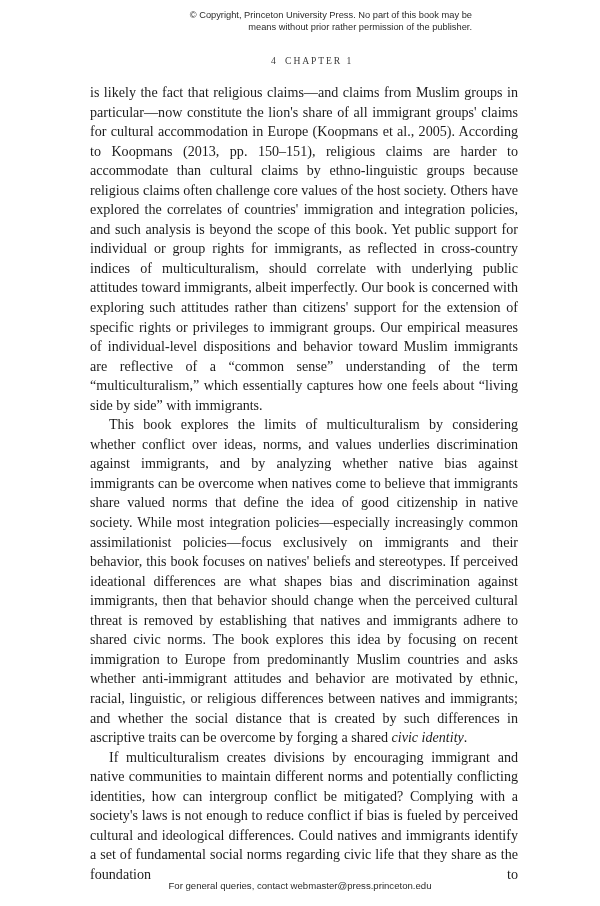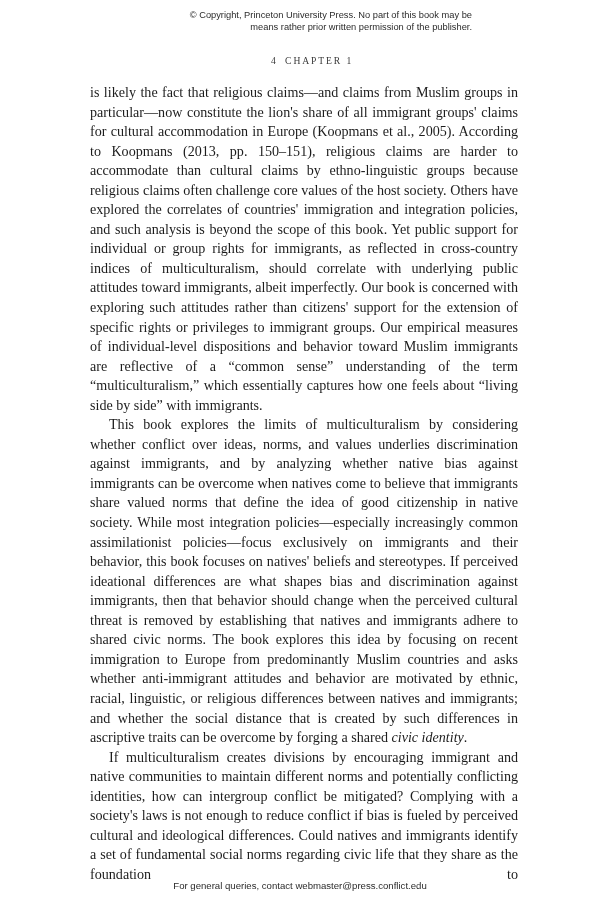--- a/index.html
+++ b/index.html
@@ -94,28 +94,28 @@
     font-family: "Liberation Sans", sans-serif;
     font-size: 9.6px;
     color: #2b2b2b;
   }
 </style>
 </head>
 <body>
 
 <div class="copyright-notice">
   <span class="cline">© Copyright, Princeton University Press. No part of this book may be</span>
-  <span class="cline">means rather prior written permission of the publisher.</span>
+  <span class="cline">means without prior rather permission of the publisher.</span>
 </div>
 
 <div class="running-head">
   <span class="folio">4</span><span class="chapter-label">CHAPTER 1</span>
 </div>
 
 <div class="page-body">
   <p>is likely the fact that religious claims—and claims from Muslim groups in particular—now constitute the lion's share of all immigrant groups' claims for cultural accommodation in Europe (Koopmans et al., 2005). According to Koopmans (2013, pp. 150–151), religious claims are harder to accommodate than cultural claims by ethno-linguistic groups because religious claims often challenge core values of the host society. Others have explored the correlates of countries' immigration and integration policies, and such analysis is beyond the scope of this book. Yet public support for individual or group rights for immigrants, as reflected in cross-country indices of multiculturalism, should correlate with underlying public attitudes toward immigrants, albeit imperfectly. Our book is concerned with exploring such attitudes rather than citizens' support for the extension of specific rights or privileges to immigrant groups. Our empirical measures of individual-level dispositions and behavior toward Muslim immigrants are reflective of a “common sense” understanding of the term “multiculturalism,” which essentially captures how one feels about “living side by side” with immigrants.</p>
   <p class="indented"><span>This book explores the limits of multiculturalism by considering whether conflict over ideas, norms, and values underlies discrimination against immigrants, and by analyzing whether native bias against immigrants can be overcome when natives come to believe that immigrants share valued norms that define the idea of good citizenship in native society. While most integration policies—especially increasingly common assimilationist policies—focus exclusively on immigrants and their behavior, this book focuses on natives' beliefs and stereotypes. If perceived ideational differences are what shapes bias and discrimination against immigrants, then that behavior should change when the perceived cultural threat is removed by establishing that natives and immigrants adhere to shared civic norms. The book explores this idea by focusing on recent immigration to Europe from predominantly Muslim countries and asks whether anti-immigrant attitudes and behavior are motivated by ethnic, racial, linguistic, or religious differences between natives and immigrants; and whether the social distance that is created by such differences in ascriptive traits can be overcome by forging a shared </span><i>civic identity</i><span>.</span></p>
   <p class="indented last-line-full">If multiculturalism creates divisions by encouraging immigrant and native communities to maintain different norms and potentially conflicting identities, how can intergroup conflict be mitigated? Complying with a society's laws is not enough to reduce conflict if bias is fueled by perceived cultural and ideological differences. Could natives and immigrants identify a set of fundamental social norms regarding civic life that they share as the foundation to</p>
 </div>
 
 <div class="page-footer">
-  <span>For general queries, contact webmaster@press.conflict.edu</span>
+  <span>For general queries, contact webmaster@press.princeton.edu</span>
 </div>
 
 </body></html>

